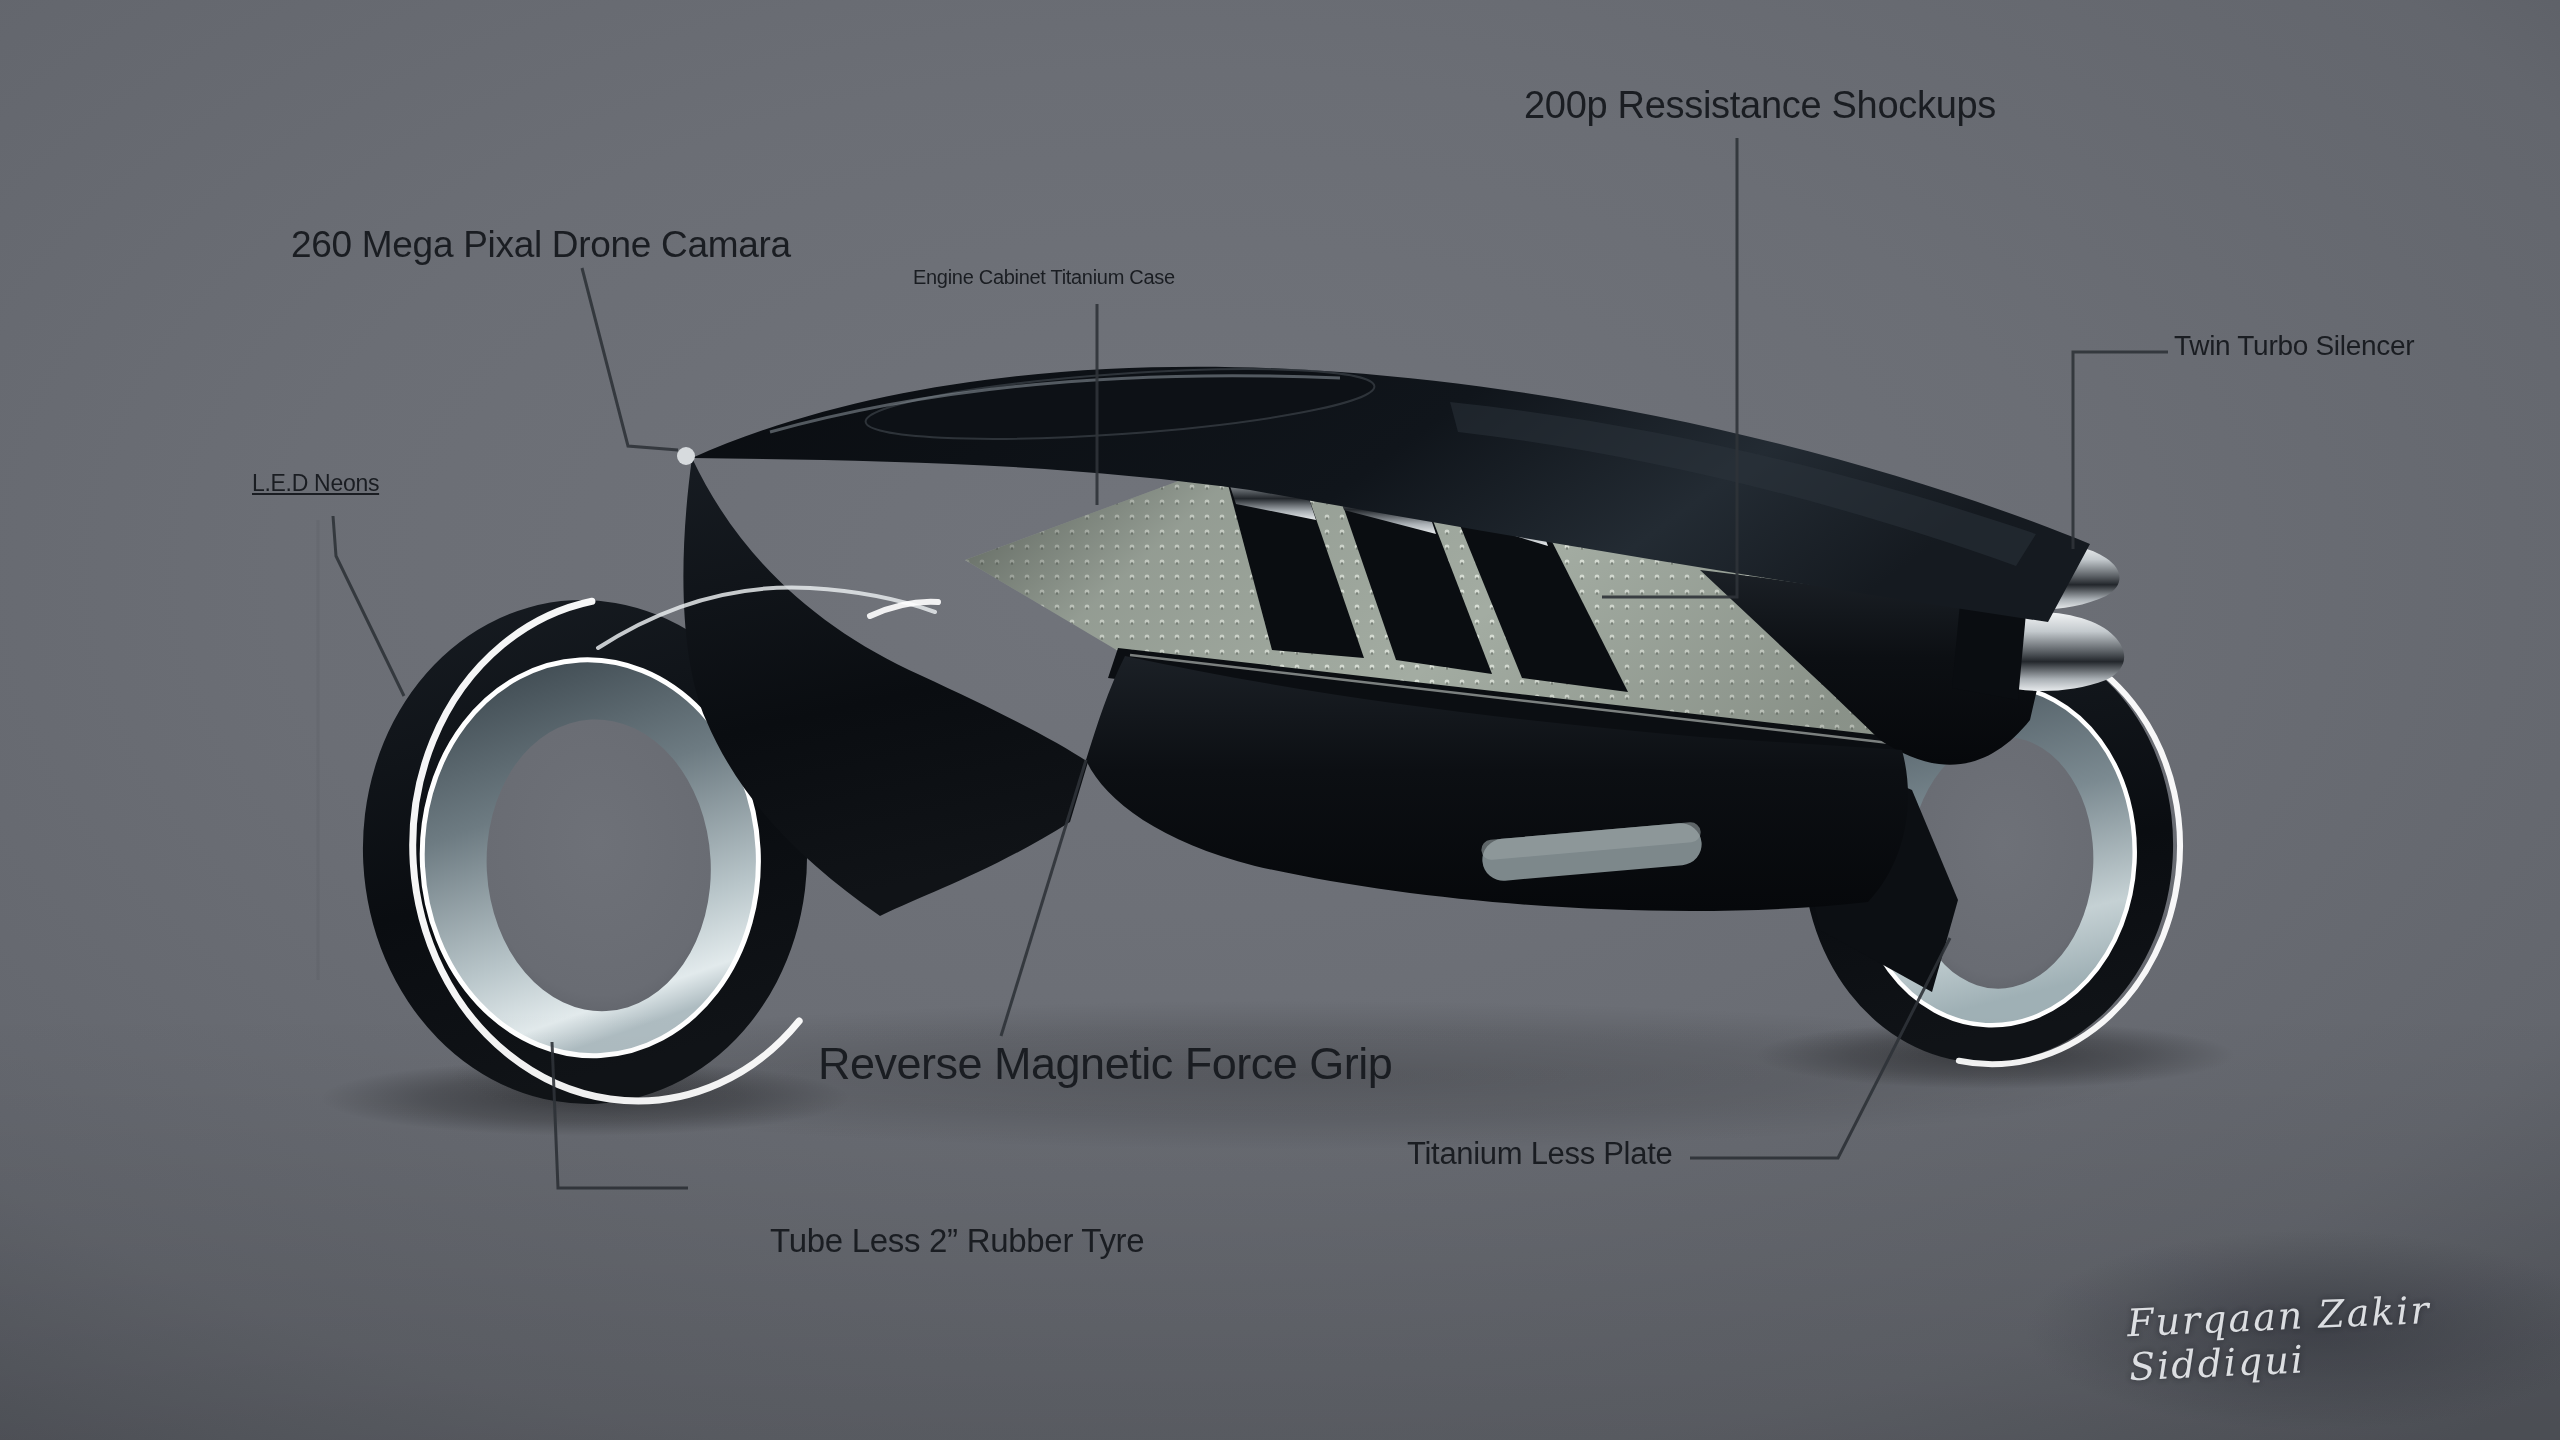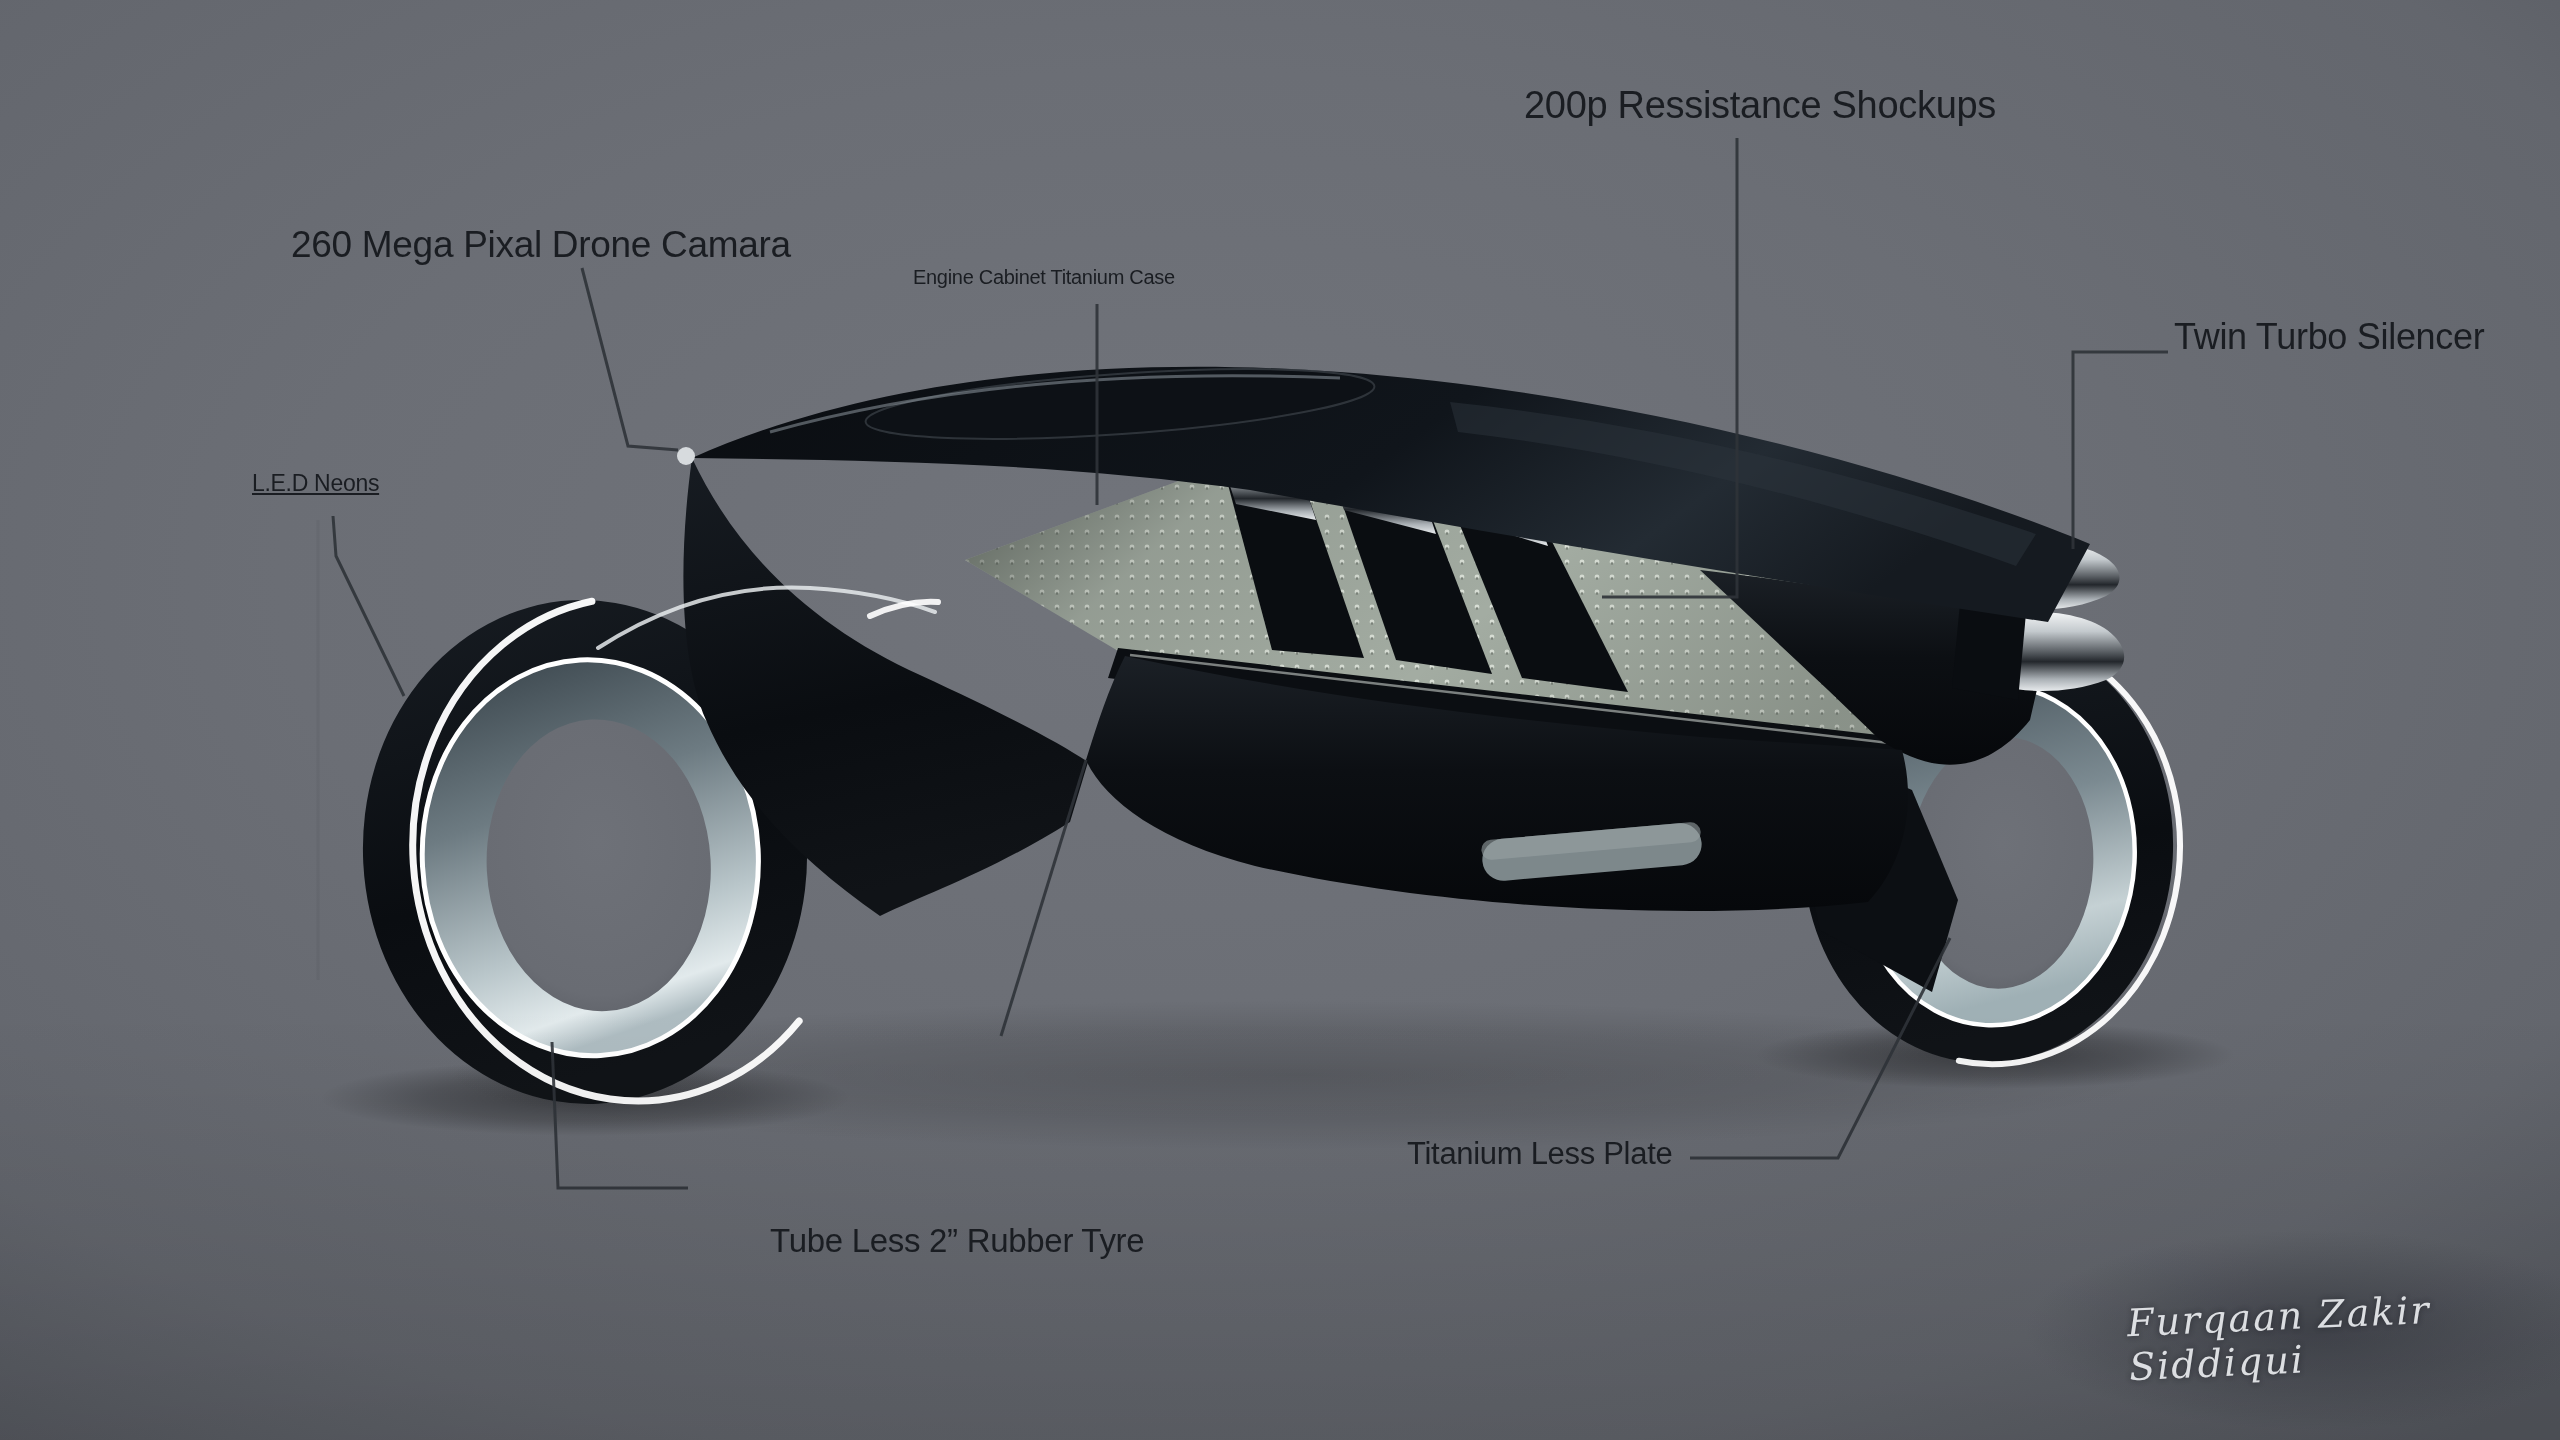--- a/index.html
+++ b/index.html
@@ -4,21 +4,21 @@
 <style>
   html,body{margin:0;padding:0;background:#6b6e75;}
   .stage{position:relative;width:2560px;height:1440px;overflow:hidden;
          font-family:"Liberation Sans",sans-serif;}
   .art{position:absolute;left:0;top:0;width:2560px;height:1440px;}
   .label{position:absolute;color:#1a1d22;white-space:nowrap;
          font-family:"Liberation Sans",sans-serif;letter-spacing:-0.3px;}
   .lbl-shockups{left:1516px;top:84px;font-size:38px;margin-left:8px;}
   .lbl-camera{left:291px;top:224px;font-size:37px;}
   .lbl-engine{left:913px;top:266px;font-size:20px;}
-  .lbl-silencer{left:2174px;top:316px;font-size:36px;}
+  .lbl-silencer{left:2174px;top:330px;font-size:28px;}
   .lbl-led{left:252px;top:470px;font-size:23px;text-decoration:underline;}
   .lbl-grip{left:818px;top:1038px;font-size:45px;letter-spacing:-0.5px;}
   .lbl-tube{left:770px;top:1222px;font-size:33px;}
   .lbl-plate{left:1407px;top:1136px;font-size:31px;}
   .signature{position:absolute;left:2128px;top:1292px;width:420px;
          font-family:"DejaVu Serif",serif;font-style:italic;font-size:38px;
          color:#e9ebee;opacity:.92;transform:rotate(-2.5deg);
          letter-spacing:2px;text-shadow:0 0 6px rgba(20,22,28,.6);}
 </style>
 </head>
@@ -201,18 +201,19 @@
 
   <ellipse cx="2315" cy="1330" rx="290" ry="100" fill="url(#sigBlob)"></ellipse>
   <rect x="0" y="0" width="2560" height="1440" fill="url(#bottomFade)"></rect>
 </svg>
 
 <div class="label lbl-shockups">200p Ressistance Shockups</div>
 <div class="label lbl-camera">260 Mega Pixal Drone Camara</div>
 <div class="label lbl-engine">Engine Cabinet Titanium Case</div>
 <div class="label lbl-silencer">Twin Turbo Silencer</div>
 <div class="label lbl-led">L.E.D Neons</div>
+<div class="label lbl-grip">Reverse Magnetic Force Grip</div>
 <div class="label lbl-tube">Tube Less 2” Rubber Tyre</div>
 <div class="label lbl-plate">Titanium Less Plate</div>
 
 <div class="signature">Furqaan Zakir Siddiqui</div>
 
 </div>
 
 </body></html>

